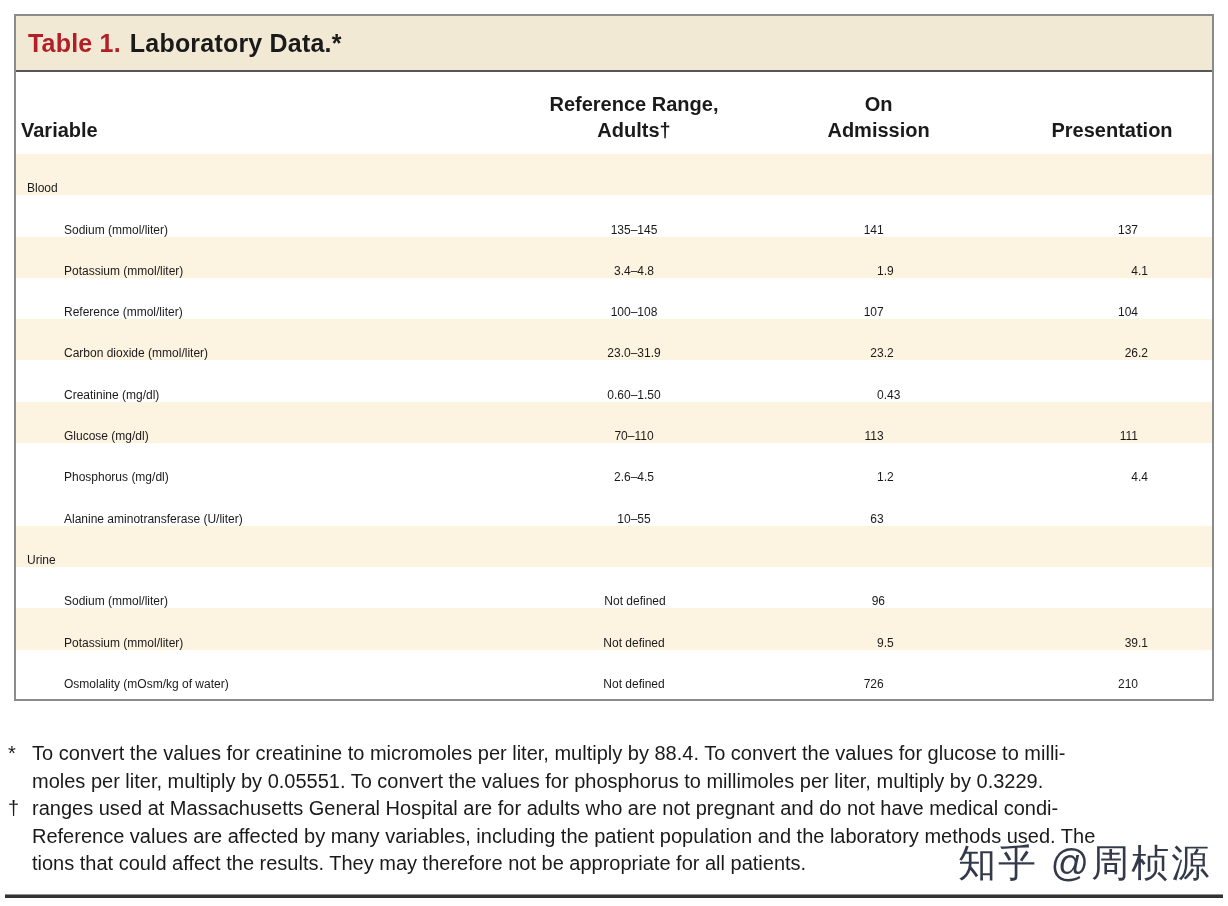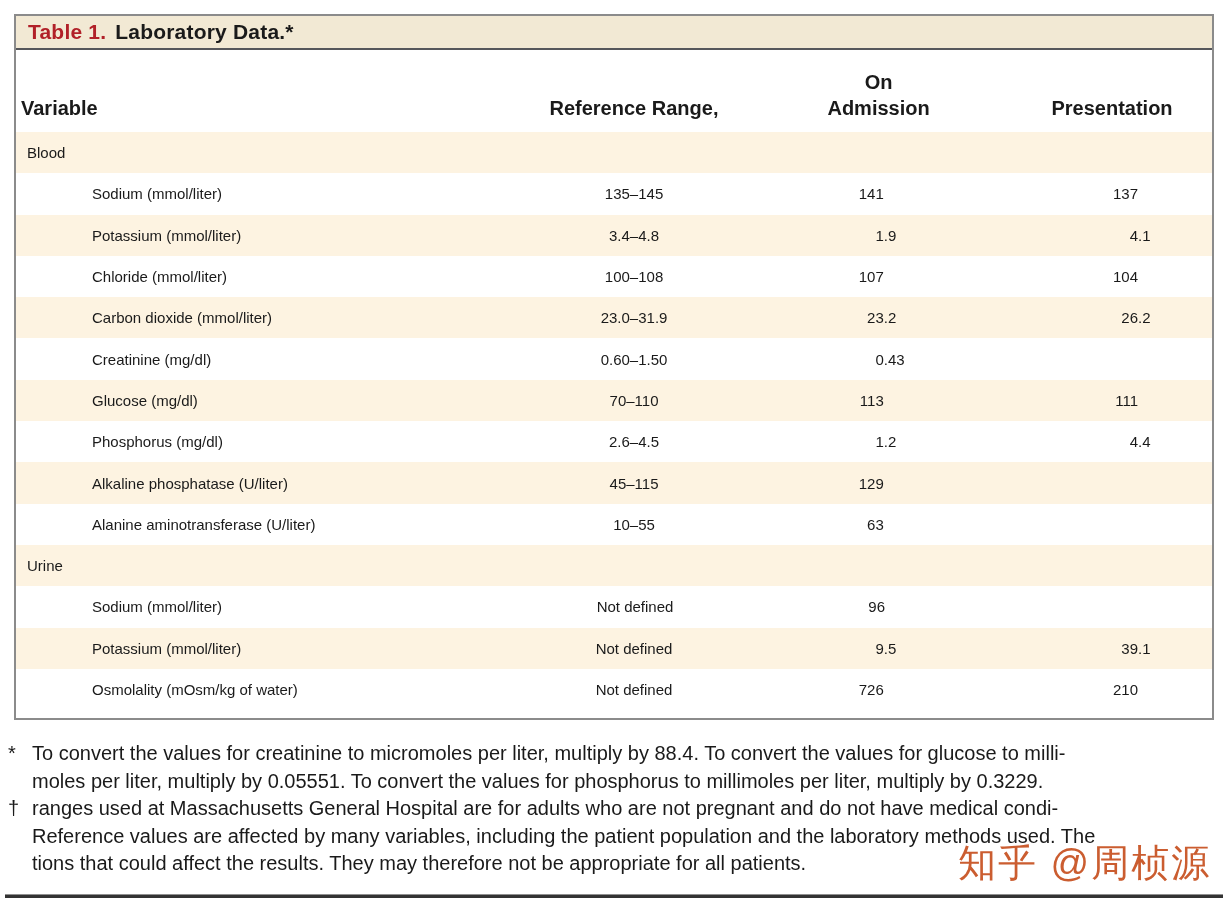--- a/index.html
+++ b/index.html
@@ -10,43 +10,43 @@
     width:1228px; height:906px;
   }
   .page { position:relative; width:1228px; height:906px; background:#fff; overflow:hidden; }
 
   
   .table-box {
     position:absolute; left:14px; top:14px; width:1200px;
     border:2px solid #8b8b8b; background:#fff;
   }
   .title-bar {
-    height:34px; background:var(--title-beige,#f2e9d4);
+    height:56px; background:var(--title-beige,#f2e9d4);
     border-bottom:2px solid #56575b;
     display:flex; align-items:center; padding-left:12px;
-    font-size:21px; font-weight:bold; letter-spacing:.2px;
+    font-size:25px; font-weight:bold; letter-spacing:.2px;
   }
   .title-label { color:var(--accent-red,#b12028); margin-right:9px; white-space:pre; }
 
   .header-row {
     display:flex; align-items:flex-end; height:82px; padding-bottom:11px;
     font-weight:bold; font-size:20px; line-height:26px;
   }
   .c1 { width:454px; }
   .c2 { width:330px; text-align:center; }
   .c3 { width:160px; text-align:center; }
   .c4 { width:254px; }
   .c4-inner { width:200px; margin-left:auto; text-align:center; }
   .header-row .c1 { padding-left:5px; }
 
   
-  .row { display:flex; align-items:center; height:41.3px; font-size:15px; }
+  .row { display:flex; align-items:flex-end; height:41.3px; font-size:12px; }
   .row.cream { background:var(--band-cream,#fdf3e1); }
   .row .c1.section { padding-left:11px; }
-  .row .c1.item    { padding-left:76px; }
+  .row .c1.item    { padding-left:48px; }
   .num { display:flex; }
   .c3 .num .int { width:85px;  text-align:right; }
   .c3 .num .dec { width:65px;  text-align:left; }
   .c4 .num .int { width:126px; text-align:right; }
   .c4 .num .dec { width:70px;  text-align:left; }
   .body-pad { height:8px; }
 
   
   .footnotes {
     position:absolute; left:8px; top:740px; width:1214px;
@@ -58,41 +58,42 @@
 
   
   .bottom-rule {
     position:absolute; left:5px; width:1218px; top:894px; height:4px;
     background:#333333; border-top:1px solid #909090;
   }
 
   
   .watermark {
     position:absolute; left:958px; top:838px;
-    font-size:38px; letter-spacing:2px; color:#c2410c; opacity:.85;
+    font-size:38px; letter-spacing:2px; color:#0f172a; opacity:.85;
     text-shadow:1px 1px 0 #ffffff;
     pointer-events:none; white-space:nowrap;
   }
 </style>
 </head>
 <body>
 
 <div class="page">
 
   <div class="table-box">
 
     <div class="title-bar">
       <span class="title-label">Table 1.</span>
       <span class="title-text">Laboratory Data.*</span>
     </div>
 
     <div class="header-row">
       <div class="c1">Variable</div>
       <div class="c2">
         <div>Reference Range,</div>
+        <div>Adults†</div>
       </div>
       <div class="c3">
         <div>On</div>
         <div>Admission</div>
       </div>
       <div class="c4">
         <div class="c4-inner">
           <div>Presentation</div>
         </div>
       </div>
@@ -150,21 +151,21 @@
       <div class="c4-inner">
         <div class="num">
                 <span class="int">4</span>
                 <span class="dec">.1</span>
               </div>
       </div>
     </div>
   </div>
 
   <div class="row">
-    <div class="c1 item">Chloride (mmol/liter)</div>
+    <div class="c1 item">Reference (mmol/liter)</div>
     <div class="c2">100–108</div>
     <div class="c3">
       <div class="num">
               <span class="int">107</span>
               <span class="dec"></span>
             </div>
     </div>
     <div class="c4">
       <div class="c4-inner">
         <div class="num">
@@ -244,38 +245,20 @@
     <div class="c4">
       <div class="c4-inner">
         <div class="num">
                 <span class="int">4</span>
                 <span class="dec">.4</span>
               </div>
       </div>
     </div>
   </div>
 
-  <div class="row cream">
-    <div class="c1 item">Alkaline phosphatase (U/liter)</div>
-    <div class="c2">45–115</div>
-    <div class="c3">
-      <div class="num">
-              <span class="int">129</span>
-              <span class="dec"></span>
-            </div>
-    </div>
-    <div class="c4">
-      <div class="c4-inner">
-        <div class="num">
-                <span class="int"></span>
-                <span class="dec"></span>
-              </div>
-      </div>
-    </div>
-  </div>
 
   <div class="row">
     <div class="c1 item">Alanine aminotransferase (U/liter)</div>
     <div class="c2">10–55</div>
     <div class="c3">
       <div class="num">
               <span class="int">63</span>
               <span class="dec"></span>
             </div>
     </div>

